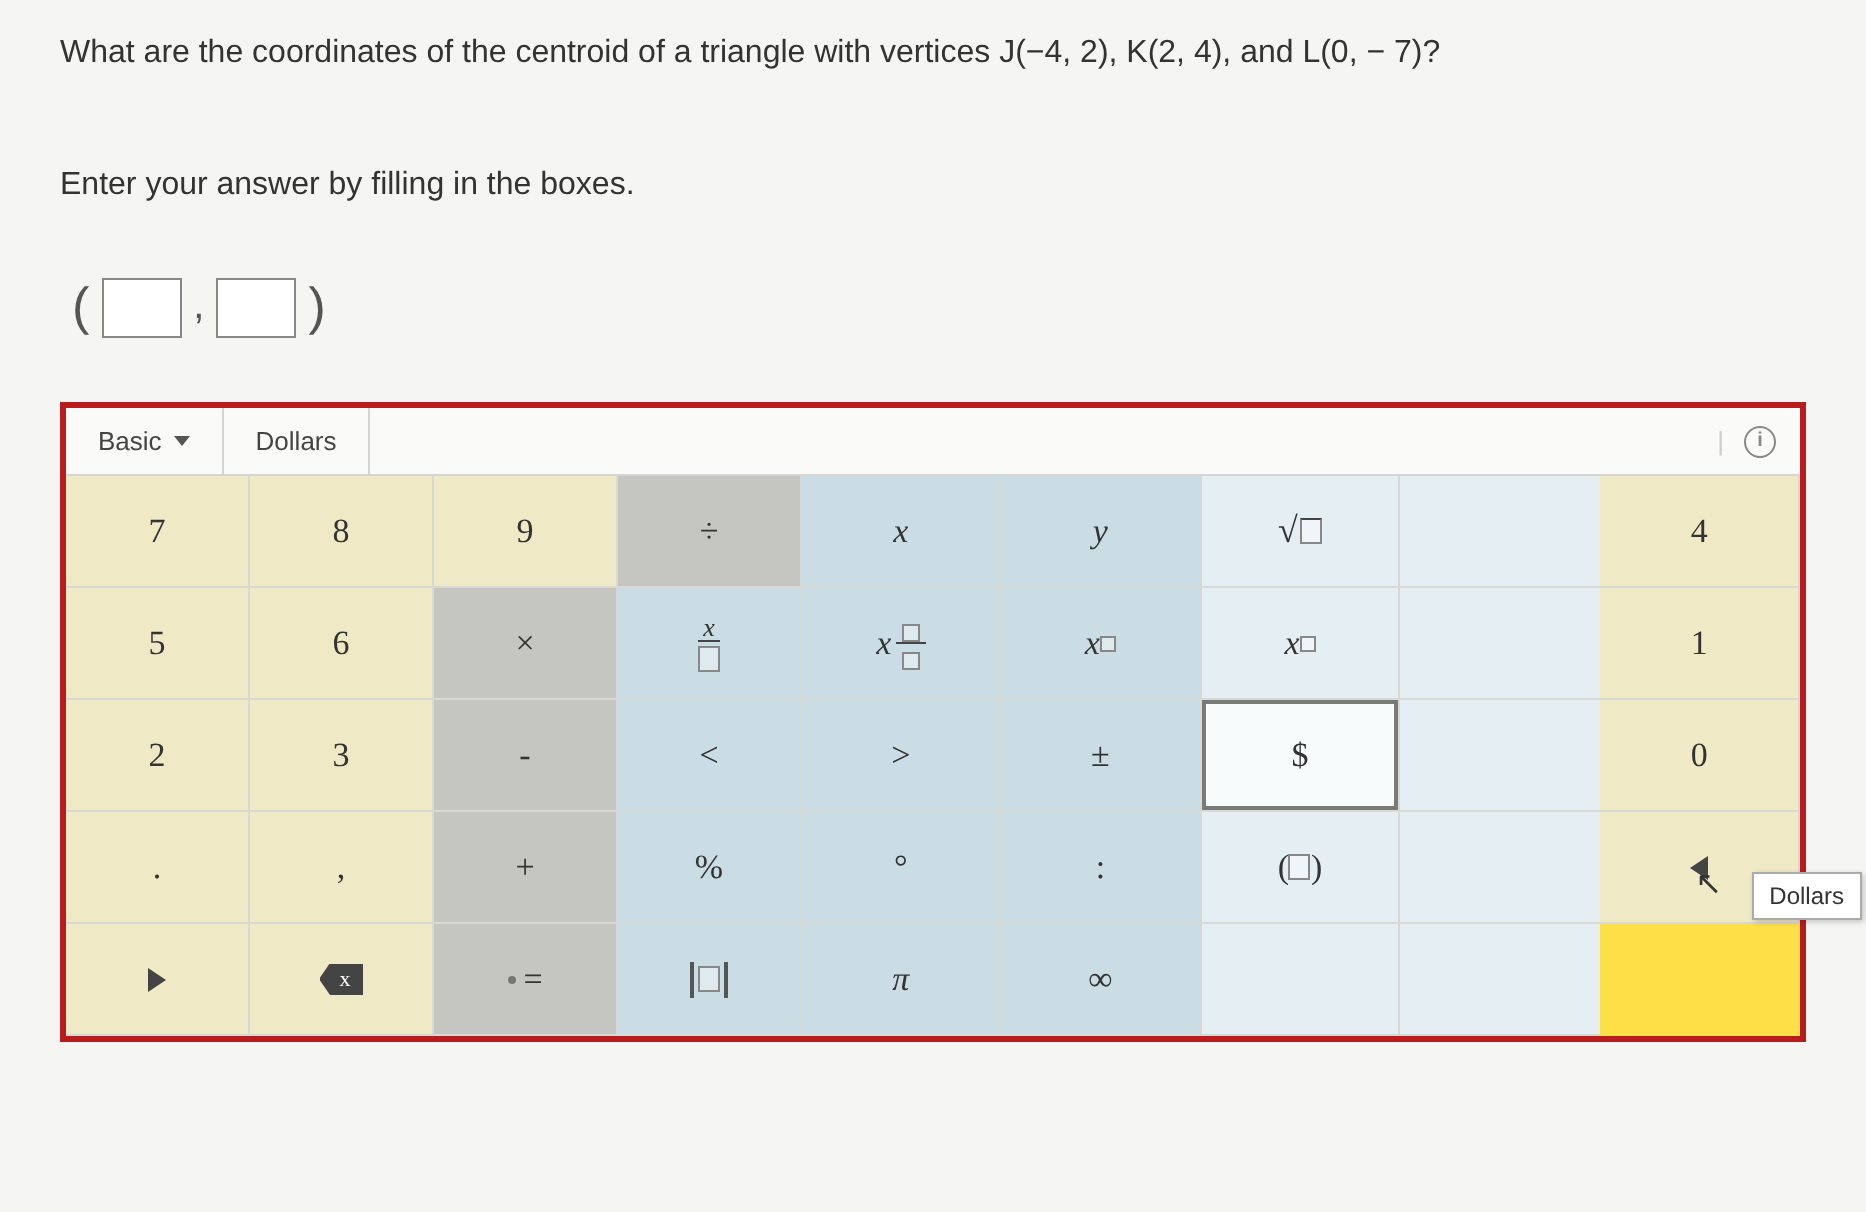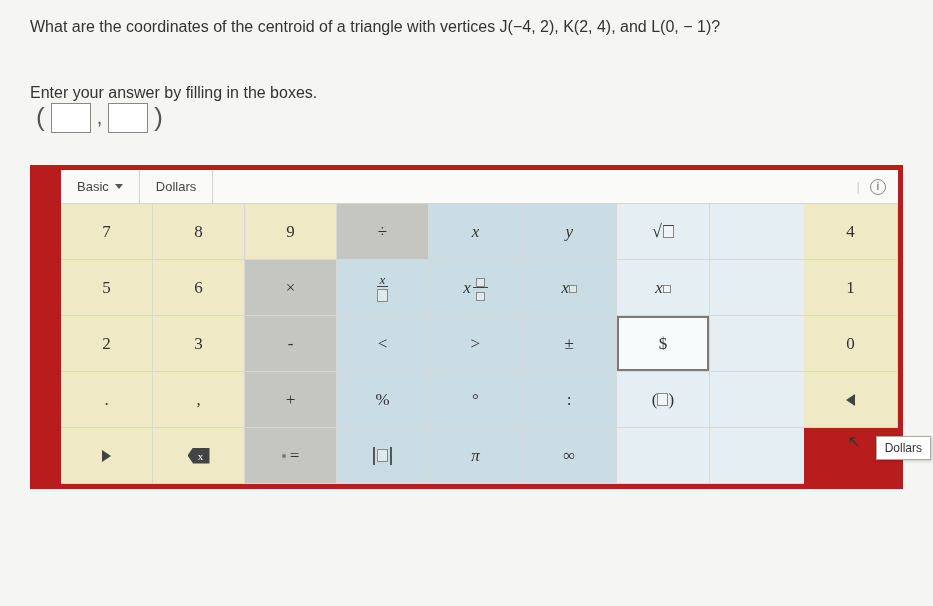--- a/index.html
+++ b/index.html
@@ -13,42 +13,42 @@
       color: #333;
     }
     .question {
       font-size: 16px;
       color: #333;
       margin-bottom: 48px;
     }
     .instruction {
       font-size: 16px;
       color: #333;
+      margin-bottom: 36px;
     }
     .answer-row {
       display: flex;
       align-items: center;
       gap: 6px;
       font-size: 22px;
       margin-bottom: 32px;
       margin-left: 6px;
     }
     .paren { font-size: 26px; color: #555; }
     .answer-box {
       width: 40px;
       height: 30px;
       border: 1px solid #888;
       background: #fff;
       display: inline-block;
     }
     .comma { font-size: 20px; color: #555; }
     .keypad-wrap {
-      border: 5px solid #b91c1c;
-      background: #b91c1c;
-      padding-left: 26px;
+      border: 3px solid #b91c1c;
+      background: #fde047;
     }
     .keypad-header {
       display: flex;
       align-items: center;
       background: #fafaf8;
       border-bottom: 1px solid #d5d5d2;
       height: 34px;
       font-size: 13px;
       color: #444;
     }
@@ -143,21 +143,21 @@
       pointer-events:none;
     }
     sup { font-size: 0.65em; }
     sub { font-size: 0.65em; }
     .mixed { display:flex; align-items:center; gap:2px;}
     .dot {width:4px;height:4px;border-radius:50%;background:#777;margin-right:4px;}
   </style>
 </head>
 <body>
 
-<div class="question">What are the coordinates of the centroid of a triangle with vertices J(−4, 2), K(2, 4), and L(0, − 1)?</div>
+<div class="question">What are the coordinates of the centroid of a triangle with vertices J(−4, 2), K(2, 4), and L(0, − 7)?</div>
 
 <div class="instruction">Enter your answer by filling in the boxes.</div>
 
 <div class="answer-row">
   <span class="paren">(</span>
   <span class="answer-box"></span>
   <span class="comma">,</span>
   <span class="answer-box"></span>
   <span class="paren">)</span>
 </div>

